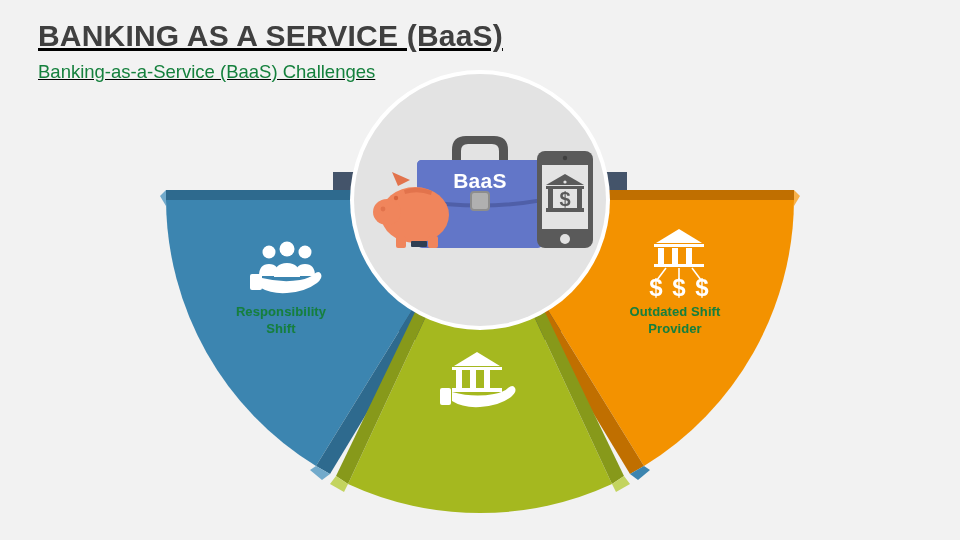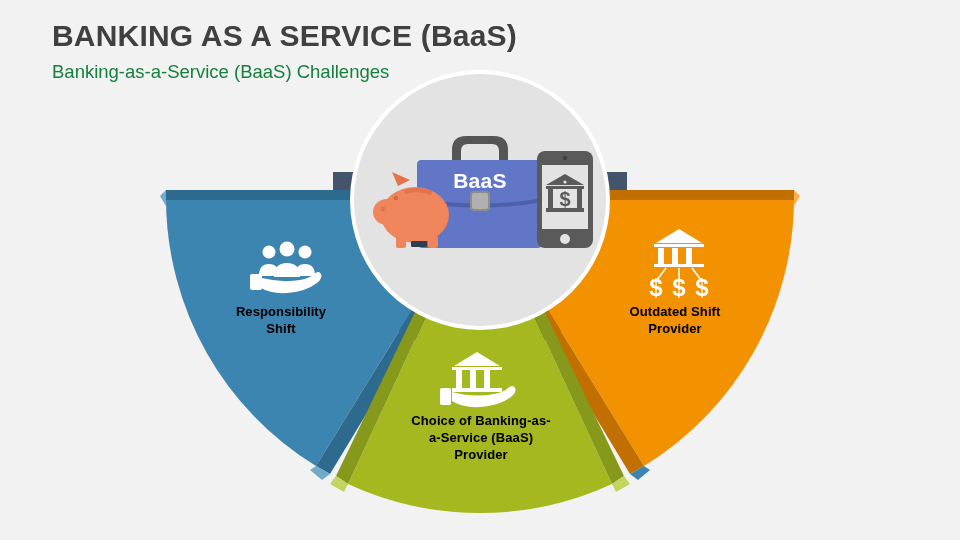--- a/index.html
+++ b/index.html
@@ -15,23 +15,24 @@
     position: relative;
     width: 960px;
     height: 540px;
     background: #f2f2f2;
     overflow: hidden;
   }
 
   
   #header {
     position: absolute;
-    left: 52px;
+    left: 38px;
     top: 16px;
     width: 700px;
+    text-decoration: underline;
   }
   #title {
     font-size: 30px;
     font-weight: bold;
     color: #404040;
     letter-spacing: 0.2px;
     line-height: 40px;
     white-space: nowrap;
   }
   #subtitle {
@@ -52,21 +53,21 @@
     height: 540px;
   }
   #diagram svg {
     display: block;
   }
 
   
   .wedge-label {
     position: absolute;
     text-align: center;
-    color: #000000;
+    color: #15803d;
     font-size: 13px;
     font-weight: bold;
     line-height: 17px;
     letter-spacing: 0.1px;
     text-shadow: 0 0 1px rgba(0,0,0,0.08);
   }
   #label-left  { left: 206px; top: 303px; width: 150px; }
   #label-mid   { left: 388px; top: 412px; width: 186px; }
   #label-right { left: 600px; top: 303px; width: 150px; }
 
@@ -260,24 +261,19 @@
       </g>
     </svg>
 
     <div class="center-badge-text">BaaS</div>
 
     <div id="label-left" class="wedge-label">
       <div>Responsibility</div>
       <div>Shift</div>
     </div>
 
-    <div id="label-mid" class="wedge-label">
-      <div>Choice of Banking-as-</div>
-      <div>a-Service (BaaS)</div>
-      <div>Provider</div>
-    </div>
 
     <div id="label-right" class="wedge-label">
       <div>Outdated Shift</div>
       <div>Provider</div>
     </div>
   </div>
 </div>
 
 </body></html>

